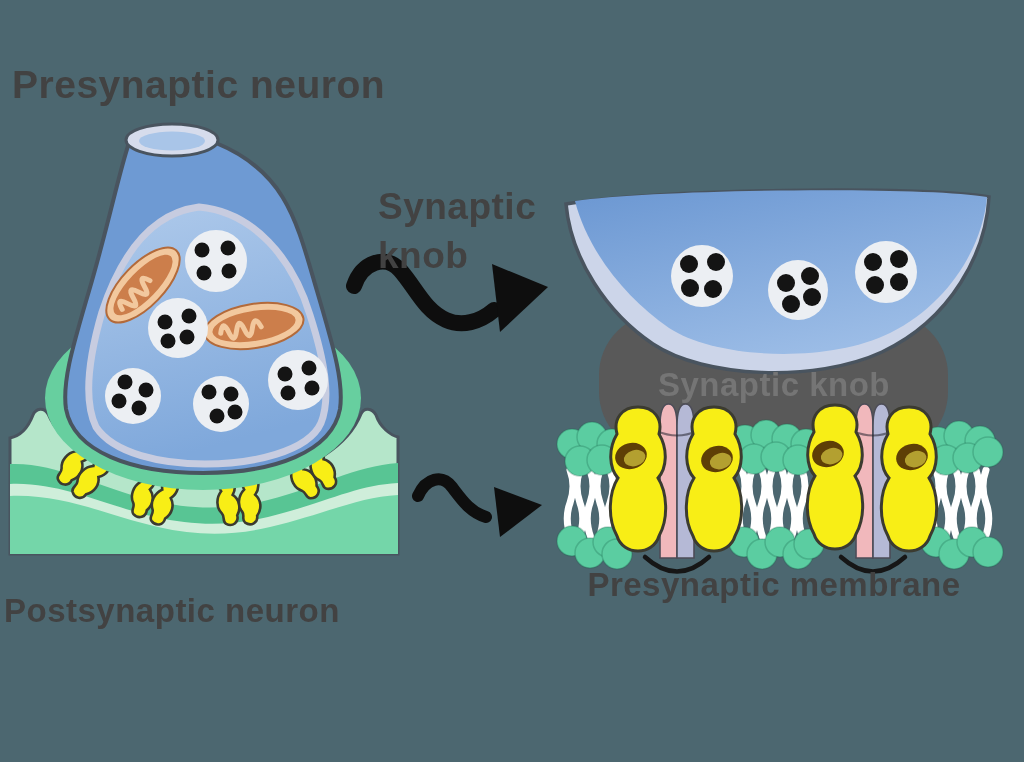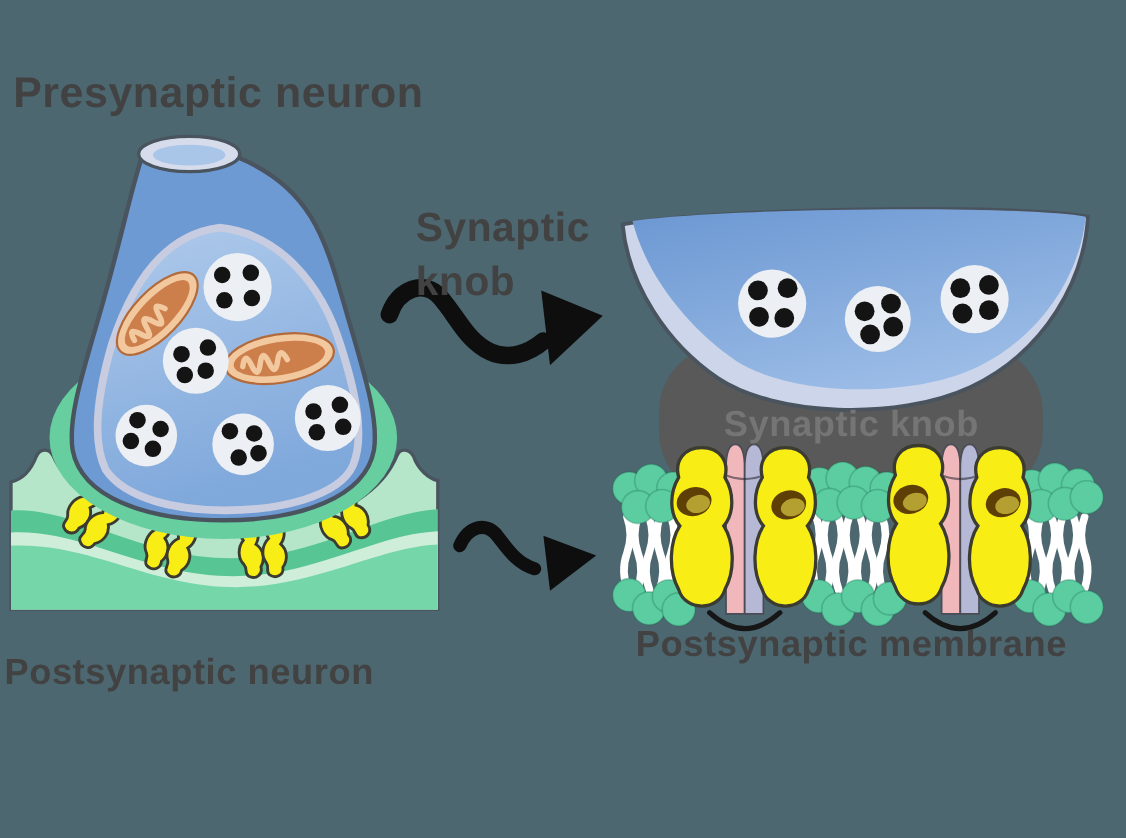--- a/index.html
+++ b/index.html
@@ -276,16 +276,16 @@
           <circle cx="899" cy="259" r="9" class="dot"></circle>
       <circle cx="875" cy="285" r="9" class="dot"></circle>
           <circle cx="899" cy="282" r="9" class="dot"></circle>
     </g>
   </g>
 </svg>
 
 <div class="lbl lbl-presyn">Presynaptic neuron</div>
 <div class="lbl lbl-knob">Synaptic knob</div>
 <div class="lbl lbl-cleft">Synaptic knob</div>
-<div class="lbl lbl-membrane">Postsynaptic membrane</div>
+<div class="lbl lbl-membrane">Presynaptic membrane</div>
 <div class="lbl lbl-postsyn">Postsynaptic neuron</div>
 
 </div>
 
 </body></html>

